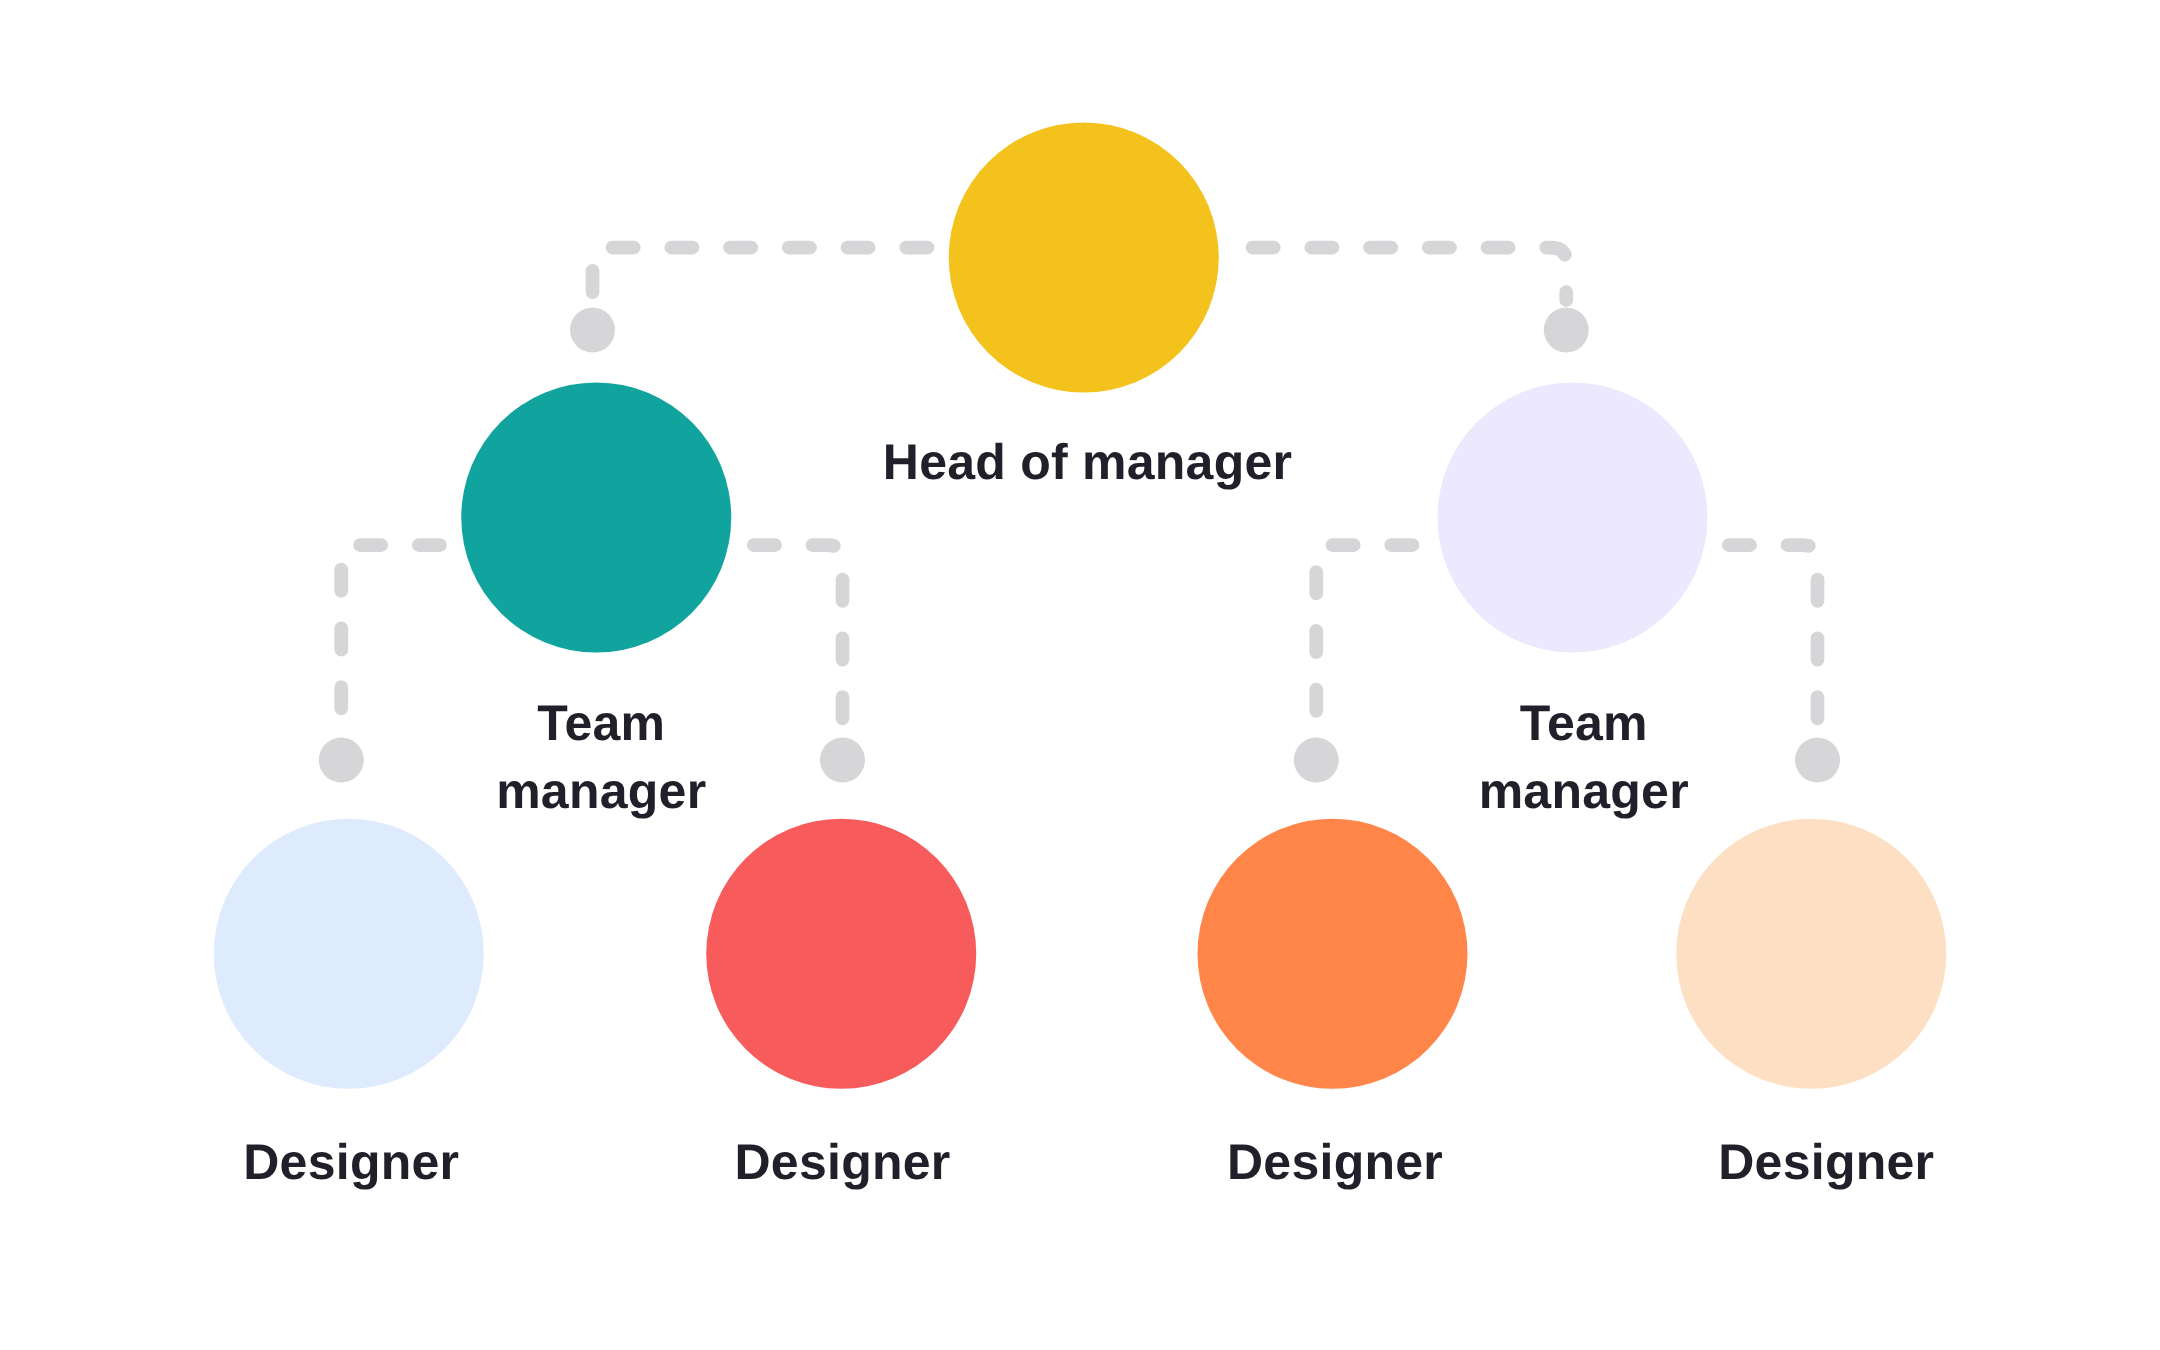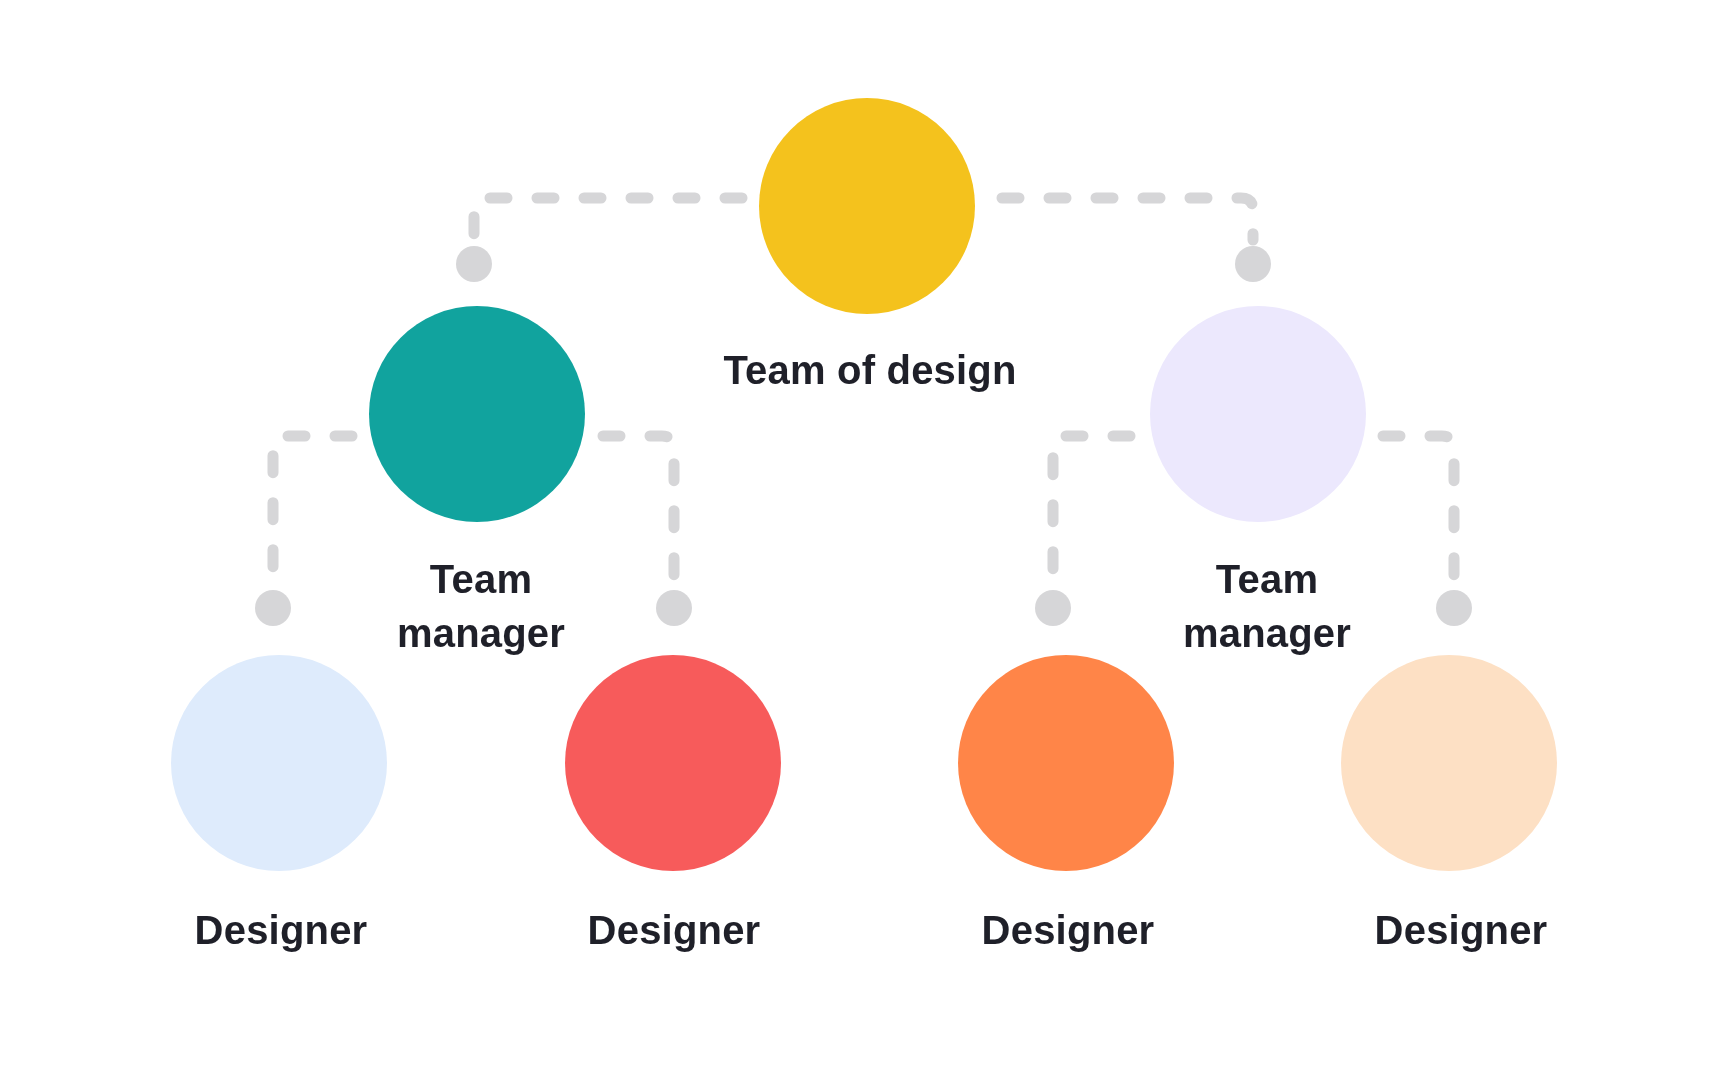--- a/index.html
+++ b/index.html
@@ -204,21 +204,21 @@
           <path d="M -10 -30 C -6 -16 -4 -6 -2 2 C 0 8 -6 10 -10 6" fill="none" stroke="#1f2029" stroke-width="5" stroke-linecap="round"></path>
           <path d="M -14 16 C -6 26 8 26 14 14" fill="none" stroke="#1f2029" stroke-width="5" stroke-linecap="round"></path>
           <path d="M -16 34 C -4 40 10 40 18 34" fill="none" stroke="#1f2029" stroke-width="5" stroke-linecap="round"></path>
         </g>
       </g>
     </g>
 </svg>
 
 <div id="labels">
     <div class="label" style="left: 870px; top: 343px;">
-      <span>Team of design</span>
+      <span>Head of manager</span>
     </div>
     <div class="label" style="left: 481px; top: 552px;">
       <span>Team</span>
       <span>manager</span>
     </div>
     <div class="label" style="left: 1267px; top: 552px;">
       <span>Team</span>
       <span>manager</span>
     </div>
     <div class="label" style="left: 281px; top: 903px;">

